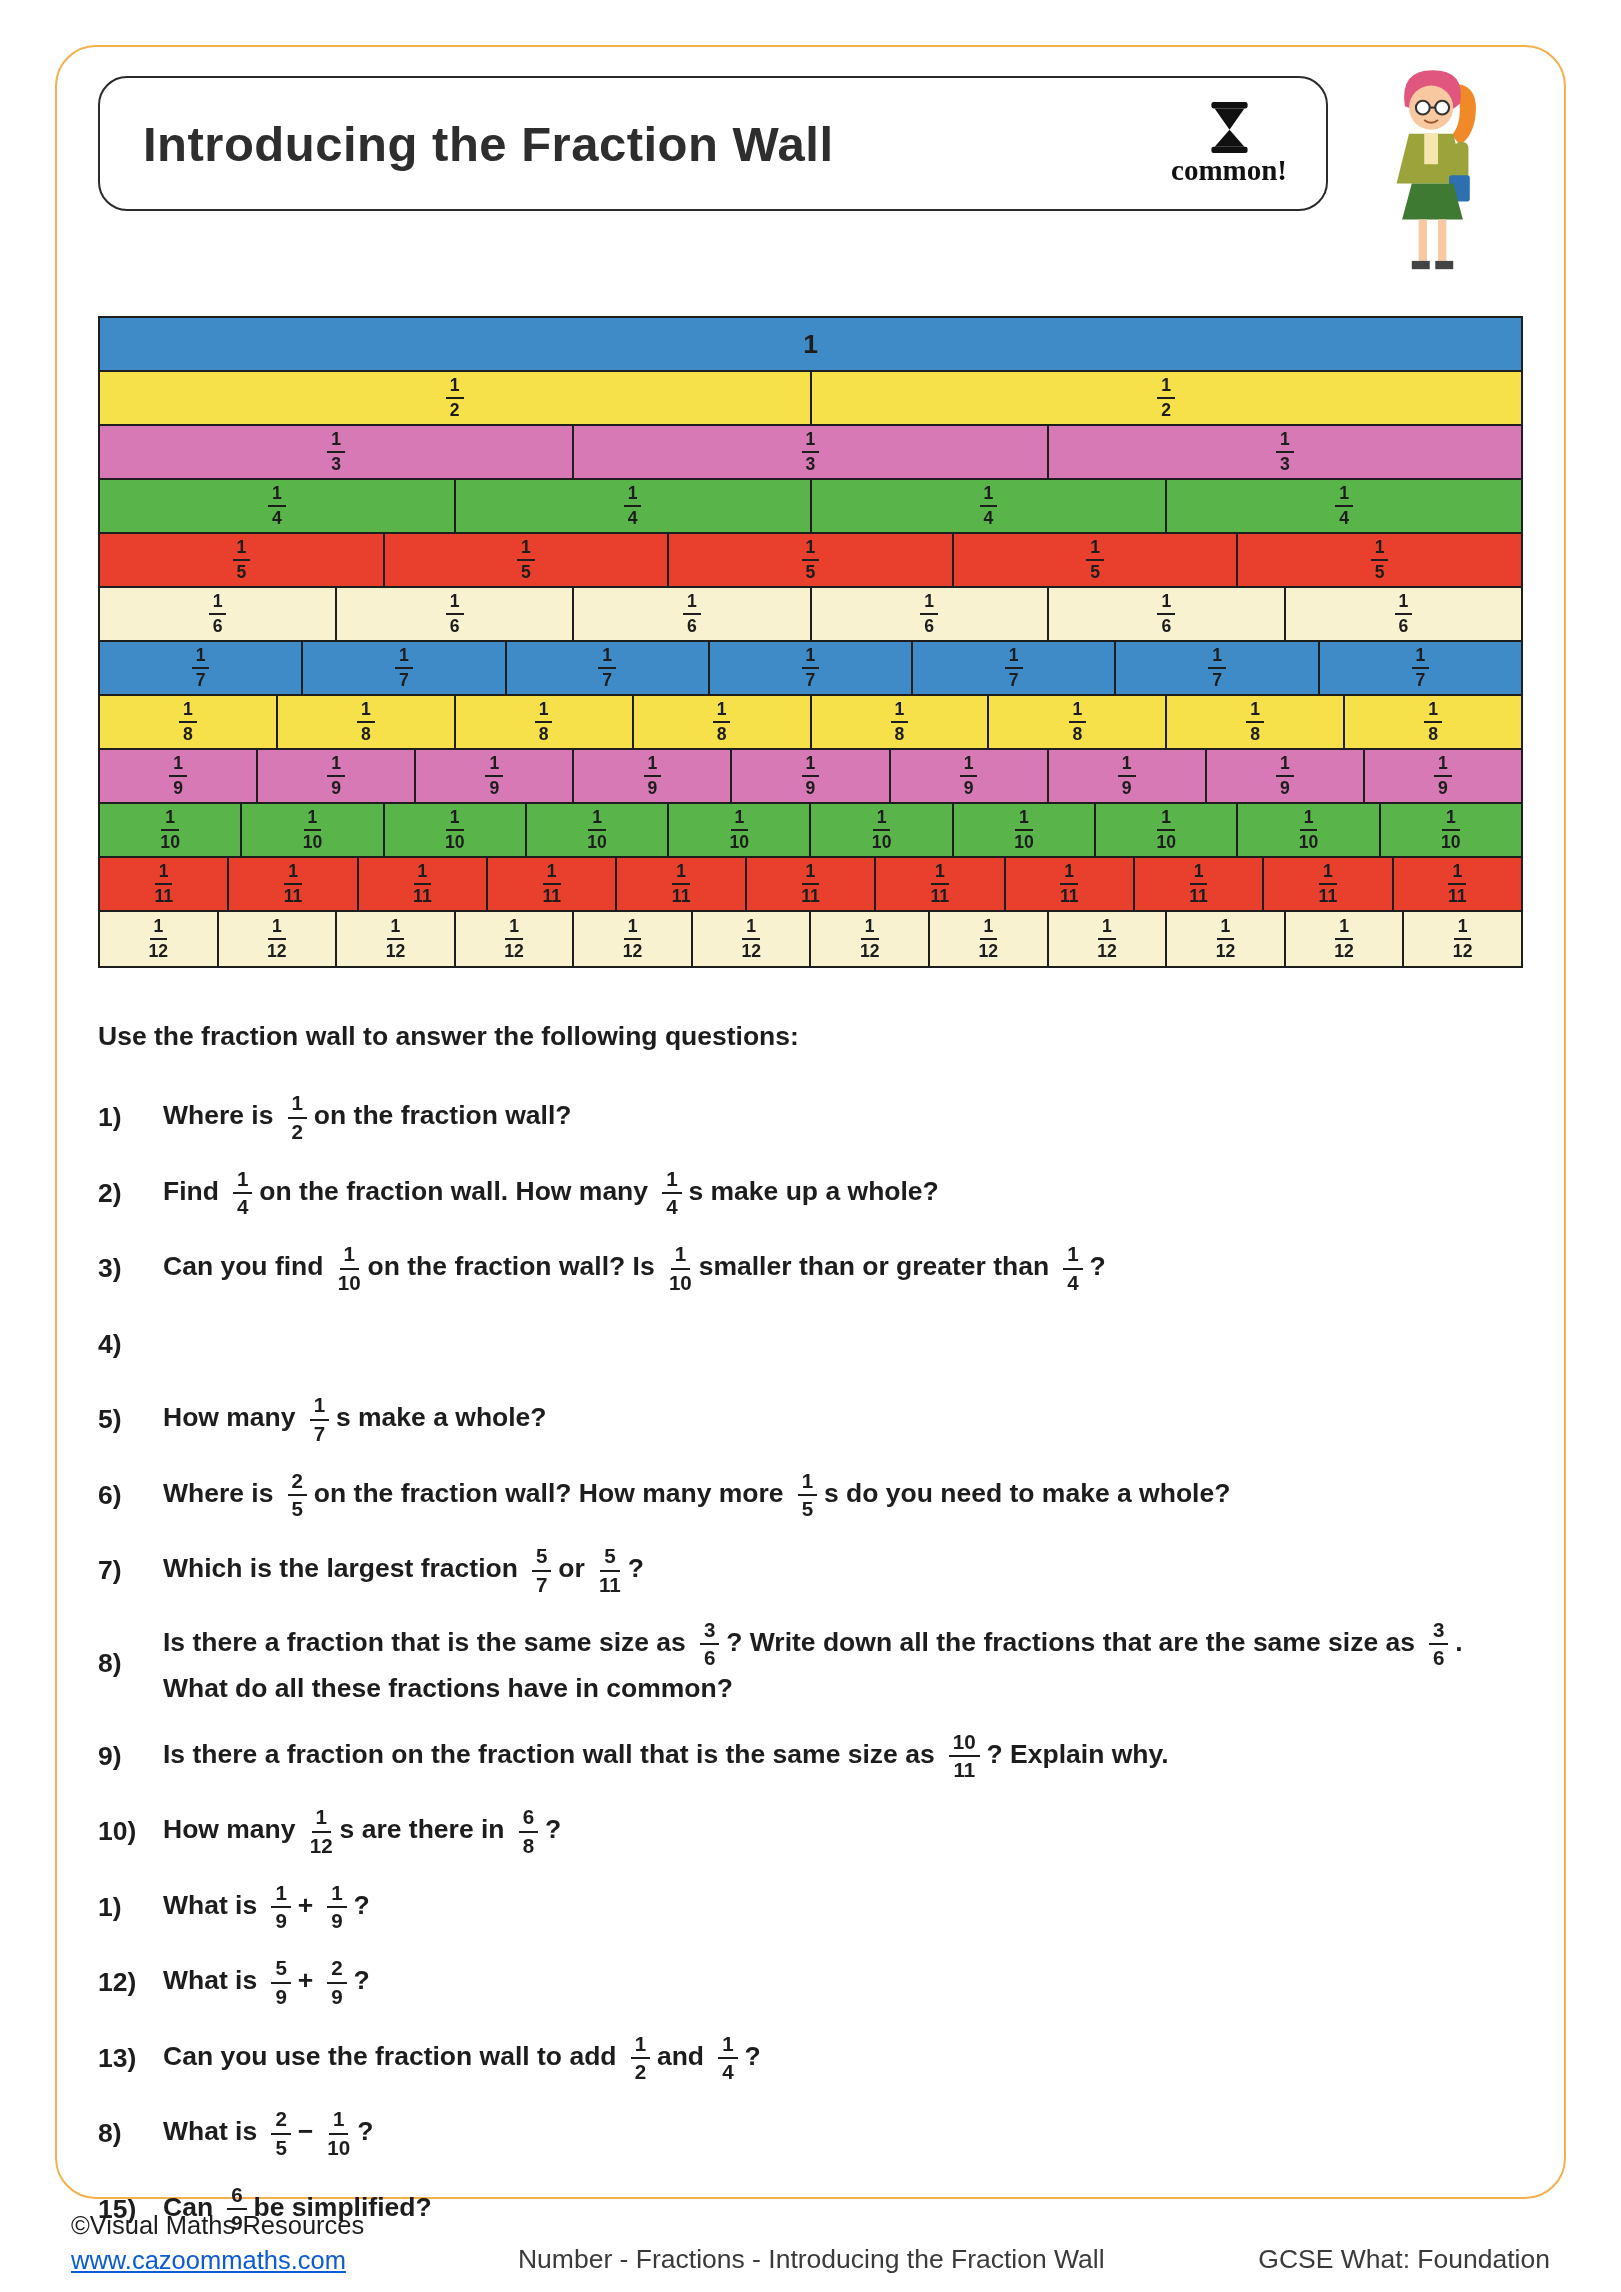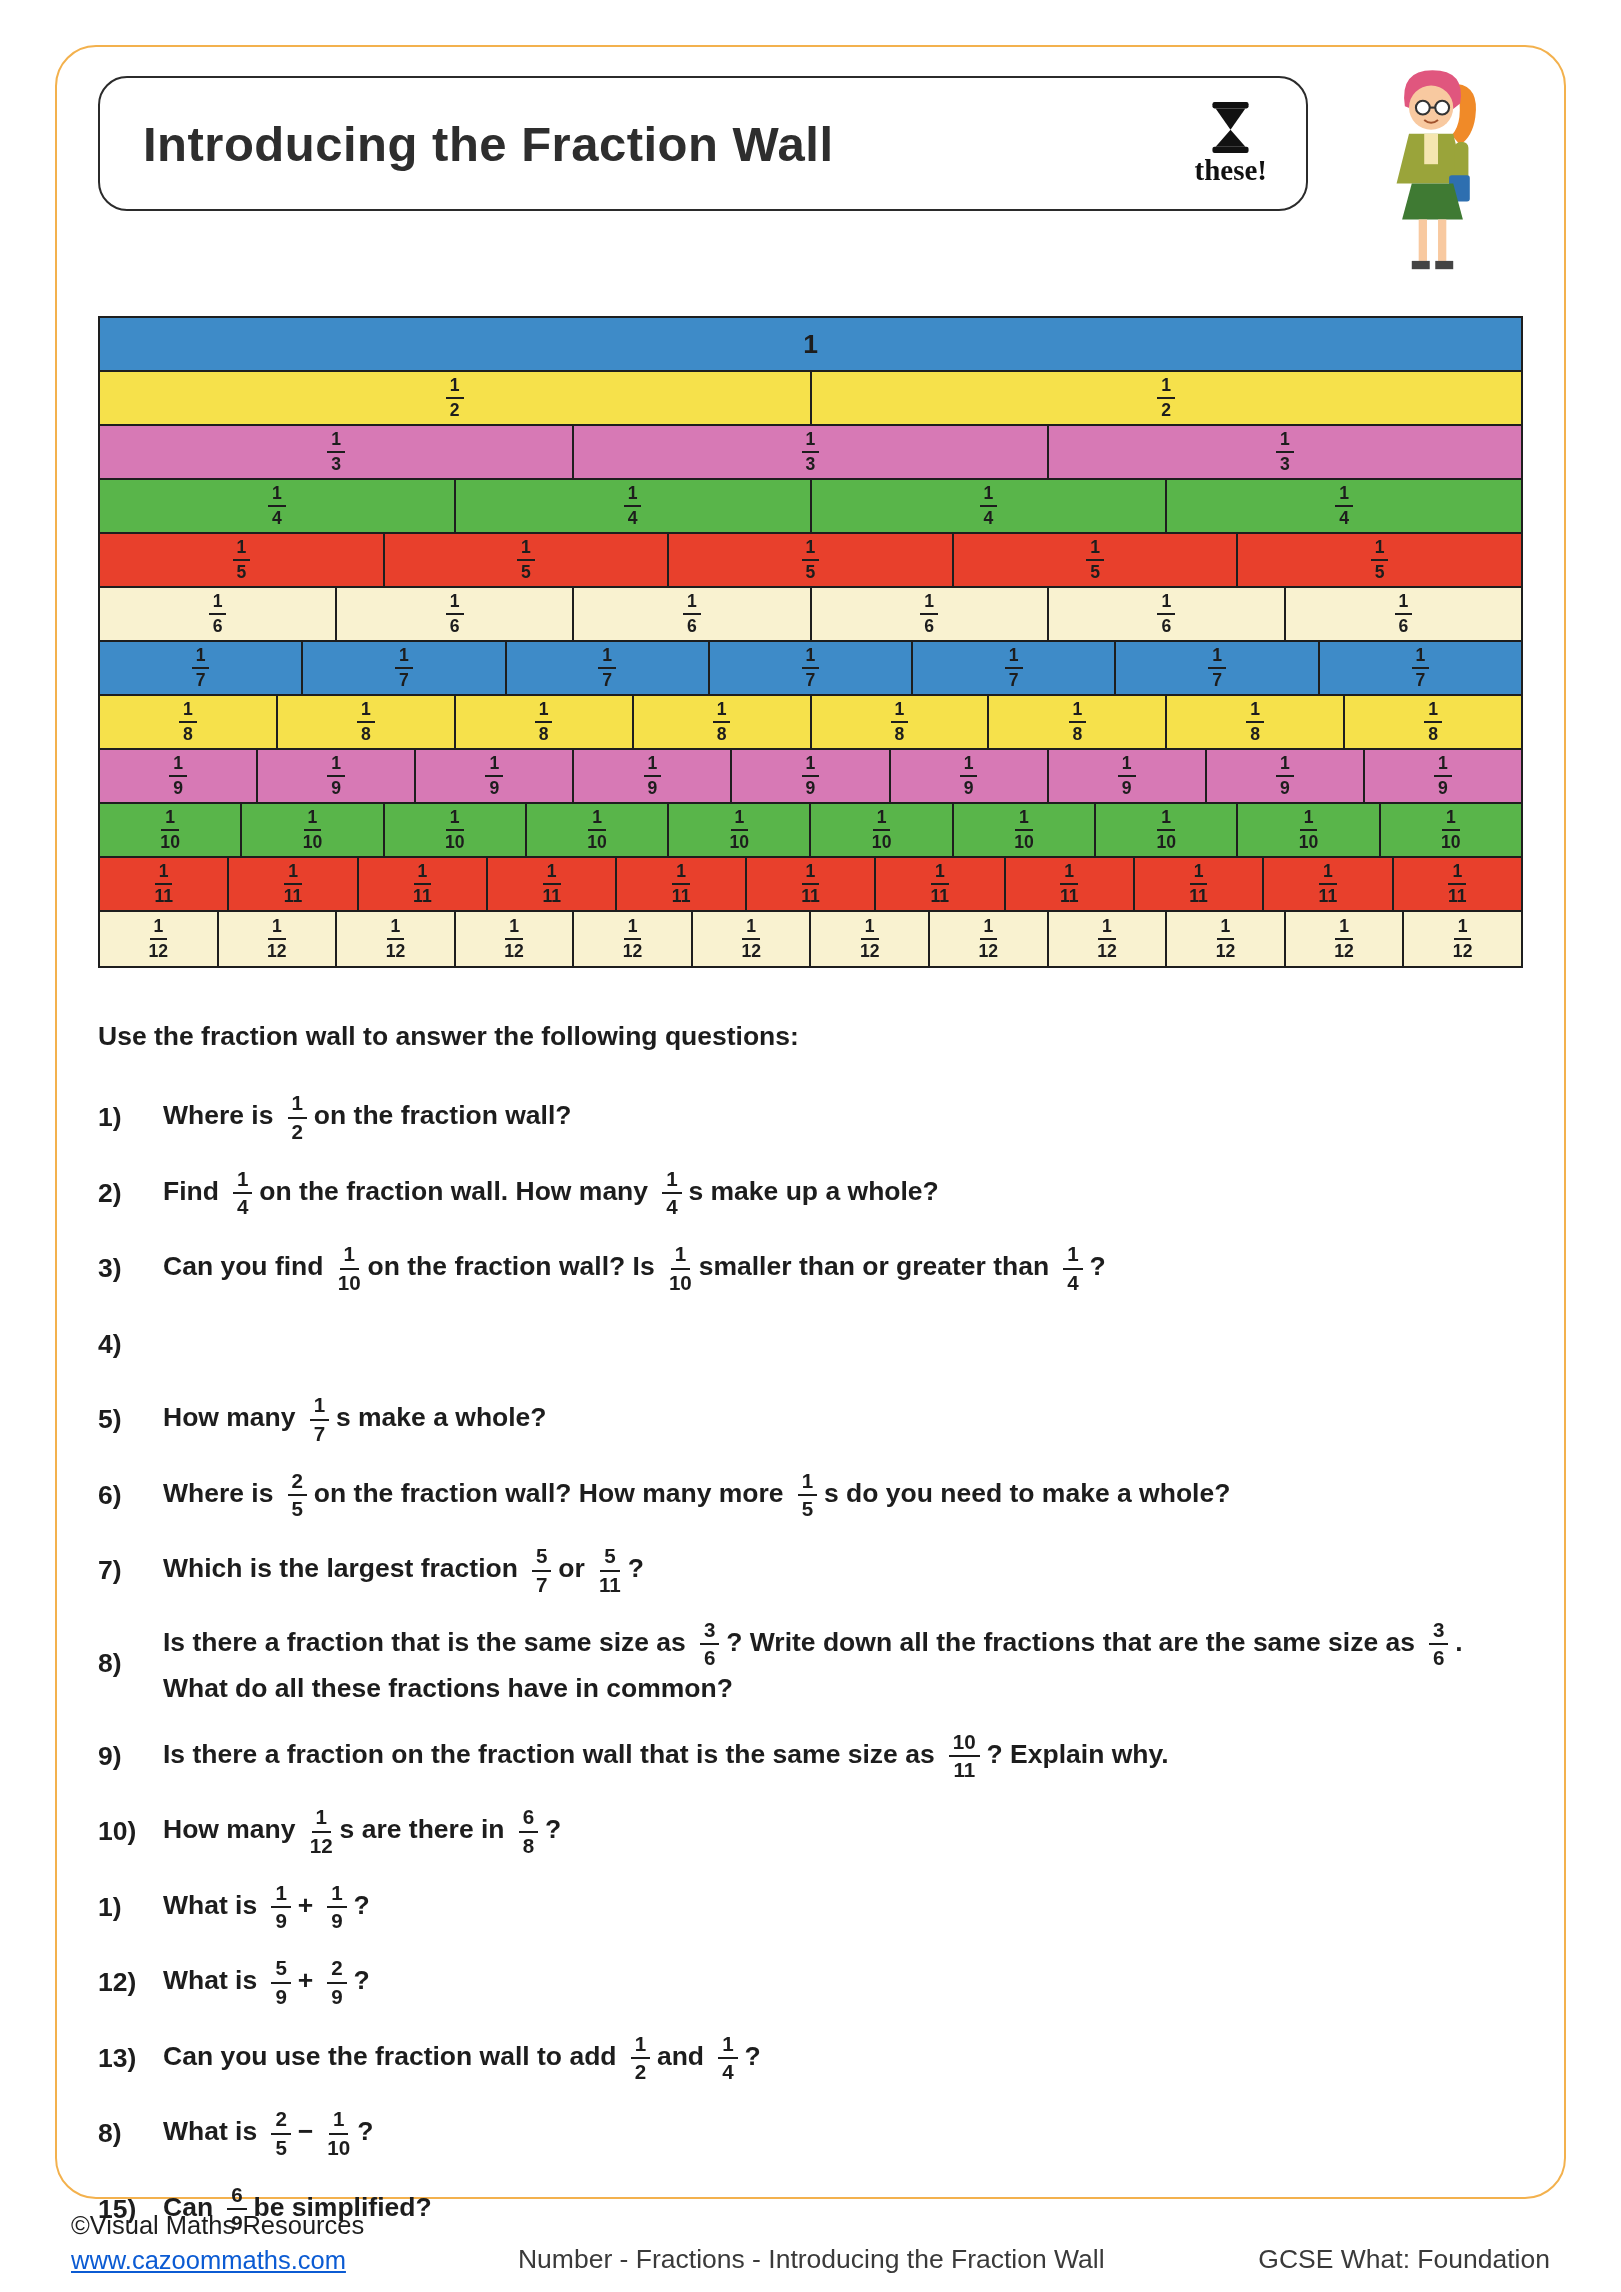--- a/index.html
+++ b/index.html
@@ -22,21 +22,21 @@
     left: 55px; right: 55px; top: 45px; bottom: 94px;
     border: 2.9px solid #f3b14d;
     border-radius: 41px;
     pointer-events: none;
   }
   .content {
     position: absolute;
     left: 98px; right: 98px; top: 76px;
   }
   
-  .header-row { display: flex; align-items: flex-start; gap: 34px; }
+  .header-row { display: flex; align-items: flex-start; gap: 14px; }
   .header-box {
     flex: 1;
     border: 2.9px solid #2b2b2b;
     border-radius: 29px;
     height: 135px;
     display: flex;
     align-items: center;
     justify-content: space-between;
     padding: 0 39px 0 43px;
     background: #fff;
@@ -131,21 +131,21 @@
     <div class="header-row">
       <div class="header-box">
         <div class="page-title">Introducing the Fraction Wall</div>
         <div class="logo">
           <svg width="43" height="51" viewBox="0 0 40 48">
             <rect x="3" y="0" width="34" height="6" rx="2" fill="#111"></rect>
             <rect x="3" y="42" width="34" height="6" rx="2" fill="#111"></rect>
             <polygon points="6,6 34,6 20,26" fill="#111"></polygon>
             <polygon points="20,26 6,42 34,42" fill="#111"></polygon>
           </svg>
-          <div class="logo-text">these!</div>
+          <div class="logo-text">common!</div>
         </div>
       </div>
       <svg class="teacher" viewBox="0 0 120 160">
         <path d="M78 16 q16 2 13 24 q-2 14 -11 20 l-6 -7 q9 -10 4 -34z" fill="#f08a28"></path>
         <path d="M40 32 q-4 -26 20 -26 q24 0 20 24 l-5 4 q-4 -14 -16 -14 q-14 0 -14 14z" fill="#e0567e"></path>
         <circle cx="59" cy="33" r="16" fill="#f8c9a0"></circle>
         <circle cx="53" cy="33" r="5" fill="#fff" stroke="#333" stroke-width="1.5"></circle>
         <circle cx="67" cy="33" r="5" fill="#fff" stroke="#333" stroke-width="1.5"></circle>
         <line x1="58" y1="33" x2="62" y2="33" stroke="#333" stroke-width="1.5"></line>
         <path d="M54 42 q5 4 10 0" stroke="#a0522d" stroke-width="1.5" fill="none"></path>

